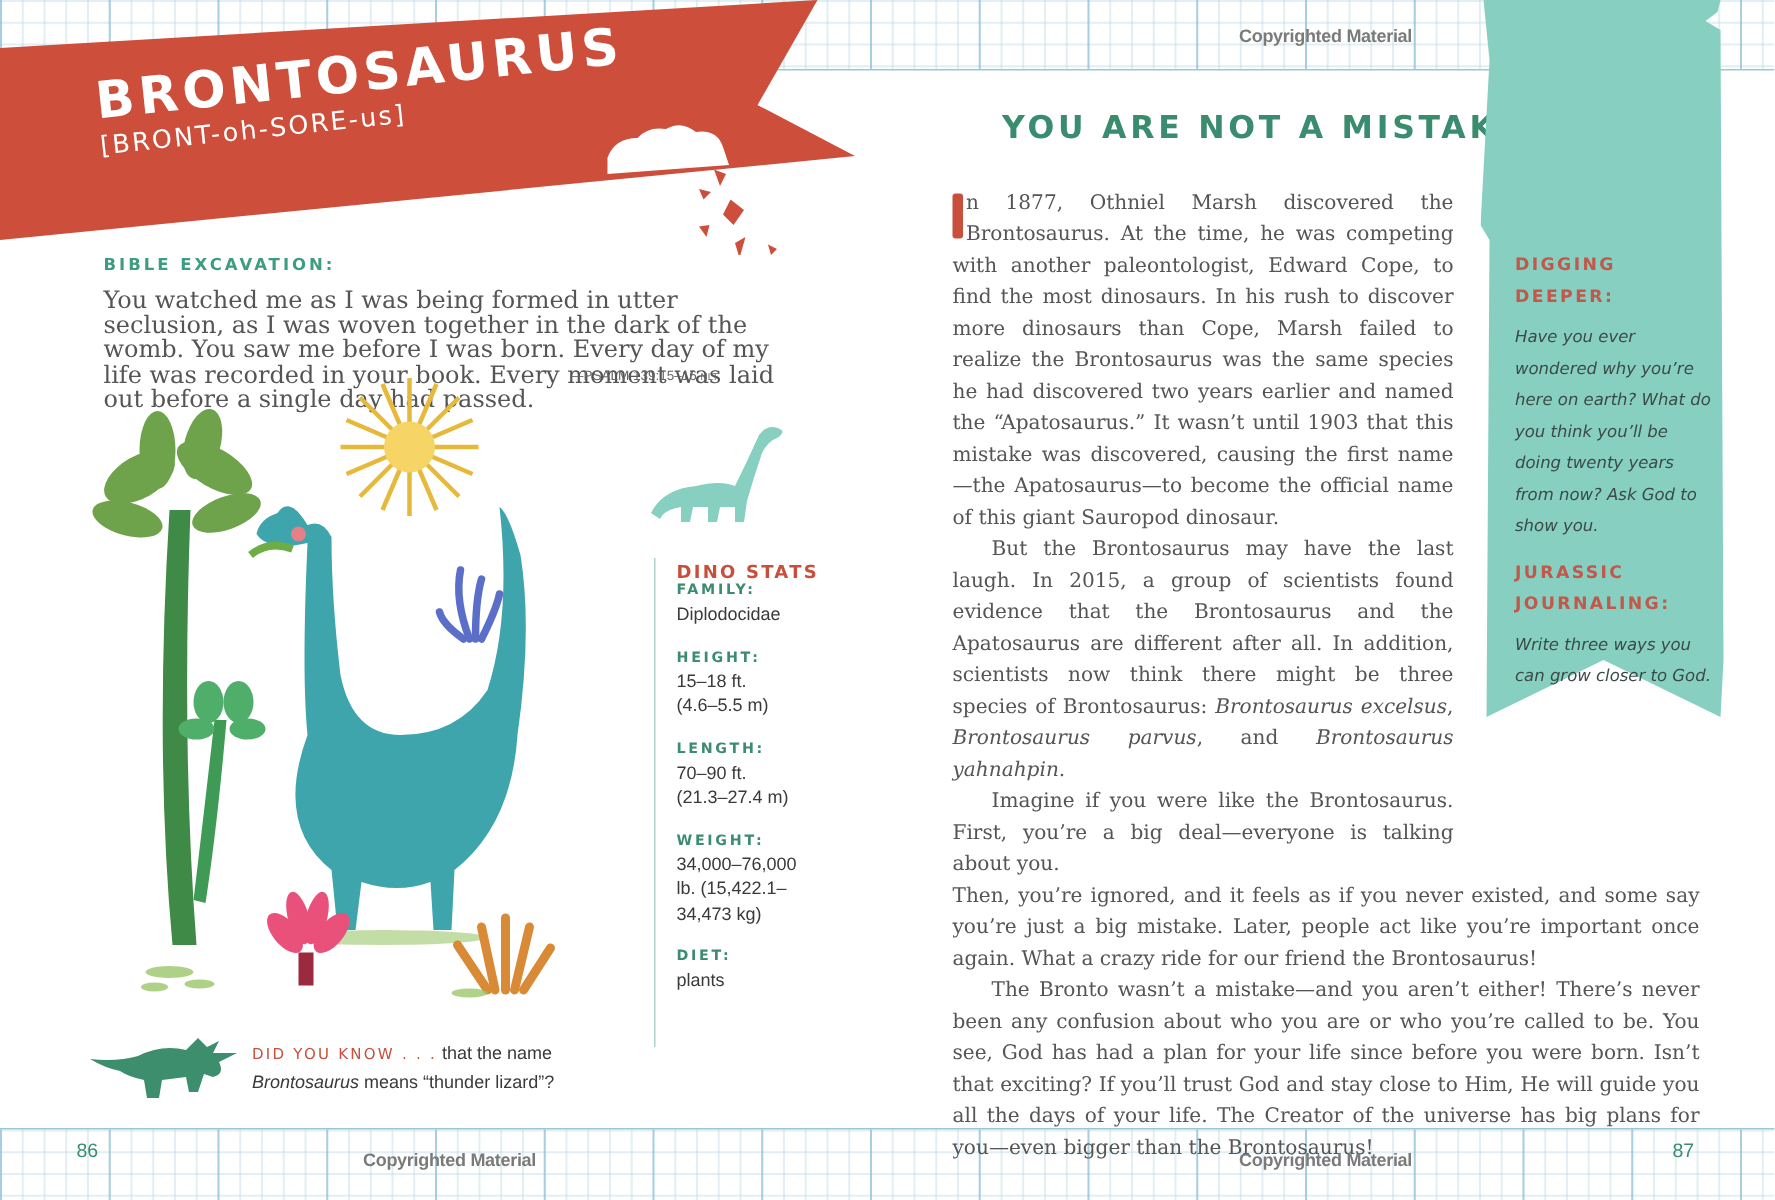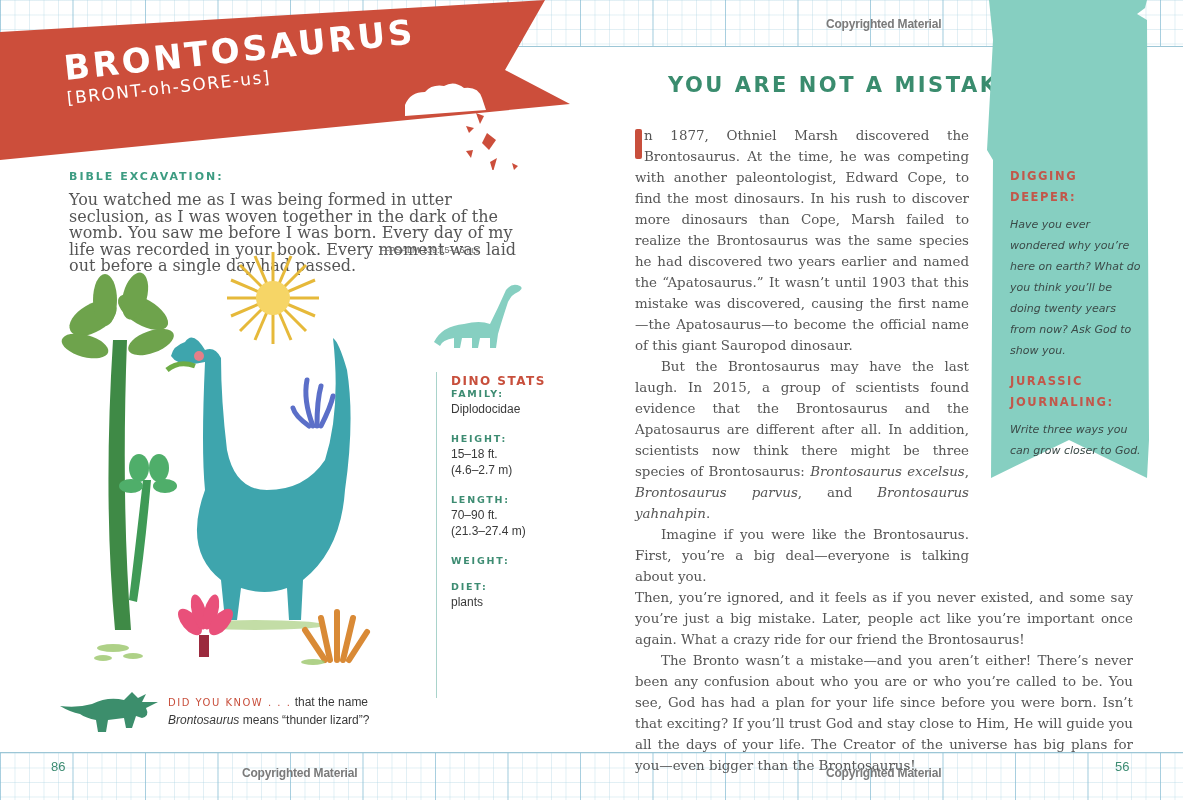--- a/index.html
+++ b/index.html
@@ -172,29 +172,32 @@
 
 <div class="stats">
   <div class="stats-title">DINO STATS</div>
   <div class="stat">
     <div class="stat-label">FAMILY:</div>
     <div class="stat-value">Diplodocidae</div>
   </div>
   <div class="stat">
     <div class="stat-label">HEIGHT:</div>
     <div class="stat-value">15–18 ft.
-(4.6–2.7 m)</div>
+(4.6–5.5 m)</div>
   </div>
   <div class="stat">
     <div class="stat-label">LENGTH:</div>
     <div class="stat-value">70–90 ft.
 (21.3–27.4 m)</div>
   </div>
   <div class="stat">
     <div class="stat-label">WEIGHT:</div>
+    <div class="stat-value">34,000–76,000
+lb. (15,422.1–
+34,473 kg)</div>
   </div>
   <div class="stat">
     <div class="stat-label">DIET:</div>
     <div class="stat-value">plants</div>
   </div>
 </div>
 
 <svg class="trike" viewBox="0 0 104 46">
   <path d="M2,18 Q20,20 34,16 Q50,8 66,12 L74,4 L80,10 L88,6 L84,14 L100,14 L88,20 Q92,28 84,30 L78,28 L74,40 L68,40 L66,30 L50,32 L48,44 L40,44 L38,32 Q28,30 22,26 Q12,24 2,18 Z" fill="#3c8e6c"></path>
 </svg>
@@ -218,13 +221,13 @@
 <div class="sidebar-content">
   <div class="side-label">DIGGING DEEPER:</div>
   <div class="side-text">Have you ever wondered why you’re here on earth? What do you think you’ll be doing twenty years from now? Ask God to show you.</div>
   <div class="side-label">JURASSIC JOURNALING:</div>
   <div class="side-text">Write three ways you can grow closer to God.</div>
 </div>
 
 <div class="page-num" style="left:51px;top:759px;">86</div>
 <div class="copyright" style="left:242px;top:766px;">Copyrighted Material</div>
 <div class="copyright" style="left:826px;top:766px;">Copyrighted Material</div>
-<div class="page-num" style="left:1115px;top:759px;">56</div>
+<div class="page-num" style="left:1115px;top:759px;">87</div>
 
 </body></html>

